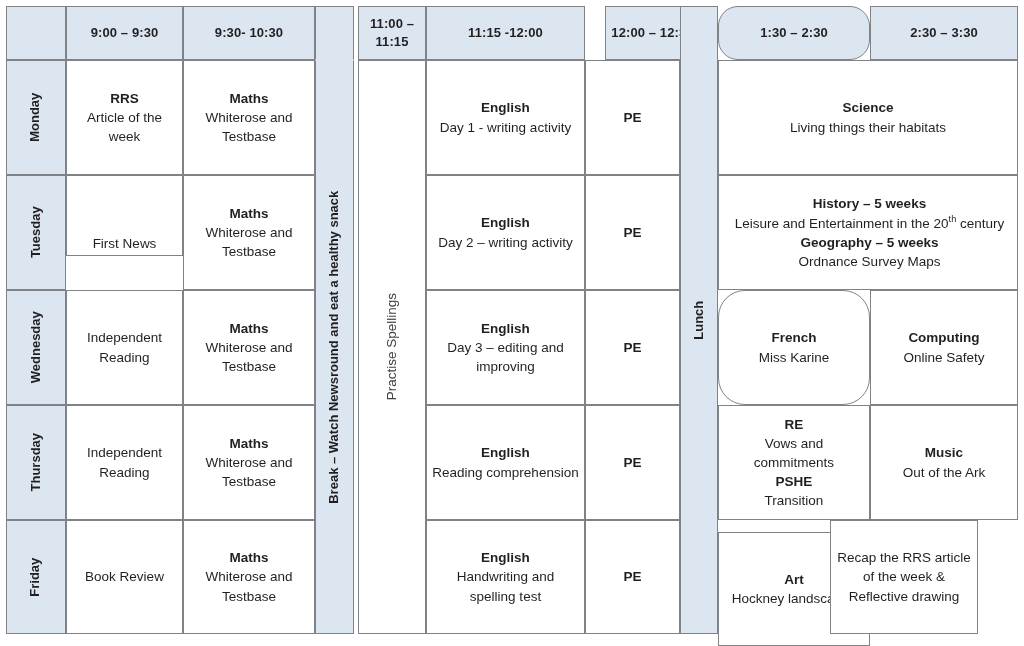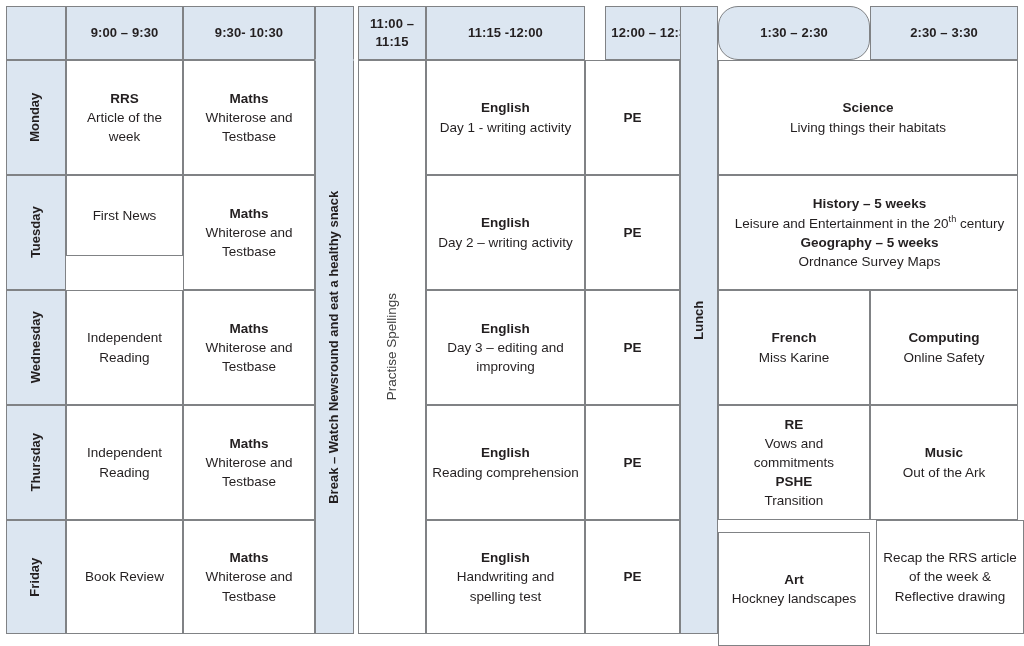--- a/index.html
+++ b/index.html
@@ -145,21 +145,21 @@
     <span class="ttl">PE</span>
   </div>
   <div class="cell" style="left:718px; top:60px; width:300px; height:115px;text-align:right;">
     <span class="ttl">Science</span>
     <span class="sub">Living things their habitats</span>
   </div>
 
   <div class="cell daycell" style="left:6px; top:175px; width:60px; height:115px;">
     <span class="rot">Tuesday</span>
   </div>
-  <div class="cell" style="left:66px; top:175px; width:117px; height:81px;">
+  <div class="cell" style="left:66px; top:175px; width:117px; height:81px;justify-content:flex-end;">
     <span class="plain">First News</span>
   </div>
   <div class="cell" style="left:183px; top:175px; width:132px; height:115px;">
     <span class="ttl">Maths</span>
     <span class="sub">Whiterose and Testbase</span>
   </div>
   <div class="cell" style="left:426px; top:175px; width:159px; height:115px;">
     <span class="ttl">English</span>
     <span class="sub">Day 2 – writing activity</span>
   </div>
@@ -183,21 +183,21 @@
     <span class="ttl">Maths</span>
     <span class="sub">Whiterose and Testbase</span>
   </div>
   <div class="cell" style="left:426px; top:290px; width:159px; height:115px;">
     <span class="ttl">English</span>
     <span class="sub">Day 3 – editing and improving</span>
   </div>
   <div class="cell" style="left:585px; top:290px; width:95px; height:115px;">
     <span class="ttl">PE</span>
   </div>
-  <div class="cell" style="left:718px; top:290px; width:152px; height:115px;">
+  <div class="cell" style="left:718px; top:290px; width:152px; height:115px;border-radius:27px;">
     <span class="ttl">French</span>
     <span class="sub">Miss Karine</span>
   </div>
   <div class="cell" style="left:870px; top:290px; width:148px; height:115px;">
     <span class="ttl">Computing</span>
     <span class="sub">Online Safety</span>
   </div>
 
   <div class="cell daycell" style="left:6px; top:405px; width:60px; height:115px;">
     <span class="rot">Thursday</span>
@@ -241,17 +241,17 @@
     <span class="ttl">English</span>
     <span class="sub">Handwriting and spelling test</span>
   </div>
   <div class="cell" style="left:585px; top:520px; width:95px; height:114px;">
     <span class="ttl">PE</span>
   </div>
   <div class="cell" style="left:718px; top:520px; width:152px; height:114px;margin-top:12px;">
     <span class="ttl">Art</span>
     <span class="sub">Hockney landscapes</span>
   </div>
-  <div class="cell" style="left:876px; top:520px; width:148px; height:114px;">
+  <div class="cell" style="left:830px; top:520px; width:148px; height:114px;">
     <span class="plain">Recap the RRS article of the week &amp; Reflective drawing</span>
   </div>
 
 </div>
 
 </body></html>

